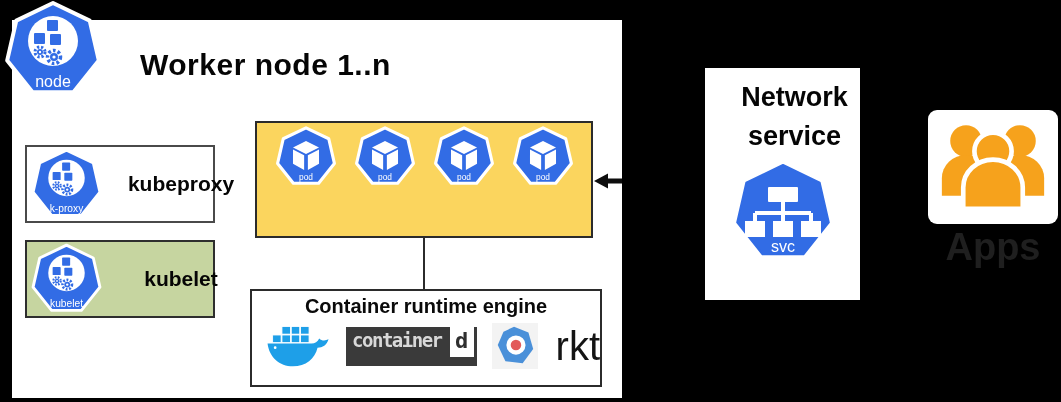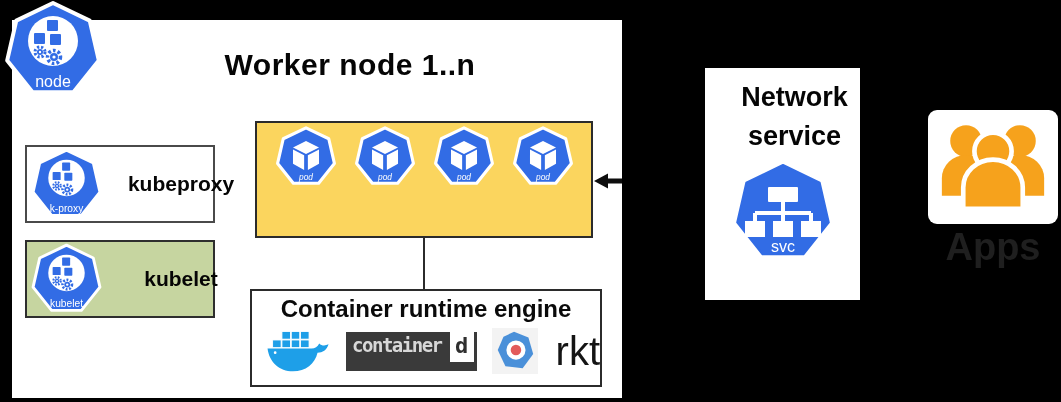--- a/index.html
+++ b/index.html
@@ -1,36 +1,36 @@
 <!DOCTYPE html>
 <html><head>
 <meta charset="utf-8">
 <style>
   html,body{margin:0;padding:0;background:#000;}
   body{position:relative;width:1061px;height:402px;overflow:hidden;
        font-family:"Liberation Sans",sans-serif;}
   .worker-box{position:absolute;left:12px;top:20px;width:610px;height:378px;background:#fff;}
-  .worker-title{position:absolute;left:140px;top:48px;width:420px;text-align:center;
+  .worker-title{position:absolute;left:140px;top:48px;width:420px;
        font-size:30px;font-weight:bold;color:#050505;letter-spacing:0.5px;}
   .node-icon{position:absolute;left:2px;top:0;width:102px;height:100px;}
   .module-box{position:absolute;left:25px;width:190px;height:78px;box-sizing:border-box;}
   .kubeproxy-box{top:145px;background:#fff;border:2px solid #4a4a4a;}
   .kubelet-box{top:240px;background:#c6d5a0;border:2px solid #2e2e2e;}
   .side-icon{position:absolute;left:3px;top:1px;width:73px;height:73px;}
   .side-label{position:absolute;left:76px;right:2px;top:0;bottom:0;display:flex;align-items:center;
        justify-content:center;font-weight:bold;font-size:21px;color:#050505;margin-left:48px;}
   .pods-box{position:absolute;left:255px;top:121px;width:338px;height:117px;background:#fbd55e;
        border:2px solid #2b2b2b;box-sizing:border-box;}
   .pods-title{margin-top:5px;text-align:center;font-size:19px;font-weight:bold;color:#0a0a0a;}
-  .pods-row{display:flex;justify-content:center;gap:17px;margin-top:2px;font-style:italic;}
+  .pods-row{display:flex;justify-content:center;gap:17px;margin-top:2px;}
   .pod-icon{width:62px;height:64px;}
   .connector{position:absolute;left:423px;top:238px;width:2px;height:52px;background:#2b2b2b;}
   .runtime-box{position:absolute;left:250px;top:289px;width:352px;height:98px;background:#fff;
        border:2px solid #2b2b2b;box-sizing:border-box;}
-  .runtime-title{margin-top:4px;text-align:center;font-size:24px;font-weight:bold;color:#0a0a0a;}
+  .runtime-title{margin-top:4px;text-align:center;font-size:20px;font-weight:bold;color:#0a0a0a;}
   .runtime-logos{display:flex;align-items:center;gap:15px;padding-left:13px;margin-top:1px;}
   .docker-svg{width:68px;height:54px;}
   .containerd-logo{width:134px;height:39px;background:#3a3a3a;display:flex;align-items:center;
        justify-content:space-between;padding:0 3px 12px 6px;box-sizing:border-box;}
   .containerd-text{color:#d8d8d8;font-family:"DejaVu Sans Mono",monospace;font-weight:bold;
        font-size:19px;letter-spacing:-1.5px;}
   .containerd-d{width:24px;height:33px;background:#fff;color:#2f2f2f;
        font-family:"DejaVu Sans Mono",monospace;font-weight:bold;font-size:22px;
        display:flex;align-items:center;justify-content:center;}
   .rkt-logo{display:flex;align-items:center;gap:18px;}

